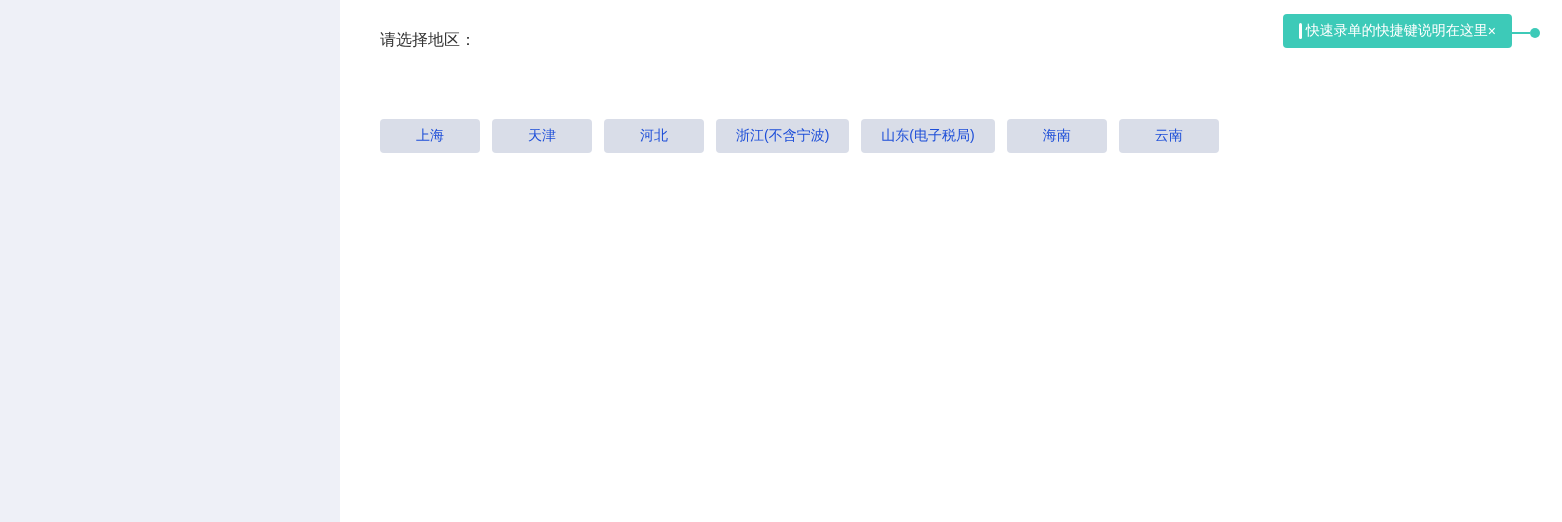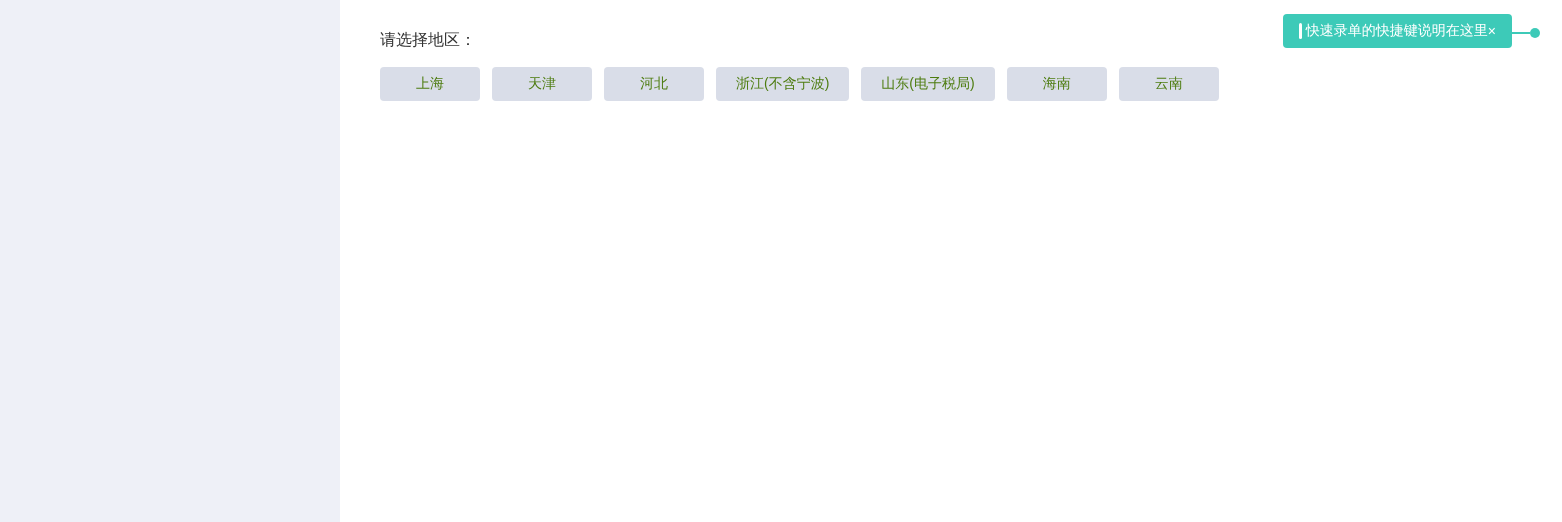--- a/index.html
+++ b/index.html
@@ -33,40 +33,41 @@
       right: 0;
       bottom: 0;
       background: #ffffff;
       padding: 30px 40px;
     }
 
     .page-title {
       font-size: 16px;
       color: #333;
       font-weight: normal;
-      margin-bottom: 16px;
+      margin-bottom: 32px;
     }
 
     .region-buttons {
       display: flex;
       flex-wrap: wrap;
       gap: 12px;
     }
 
     .region-btn {
       background: #d9dde8;
       border: none;
       border-radius: 4px;
-      color: #4d7c0f;
+      color: #1d4ed8;
       font-size: 14px;
       padding: 8px 20px;
       cursor: pointer;
       min-width: 100px;
       text-align: center;
       font-family: 'Microsoft YaHei', SimHei, sans-serif;
+      margin-top: 36px;
     }
 
     
     .tooltip-banner {
       position: absolute;
       top: 14px;
       right: 50px;
       background: #3dcab8;
       color: #fff;
       font-size: 14px;

